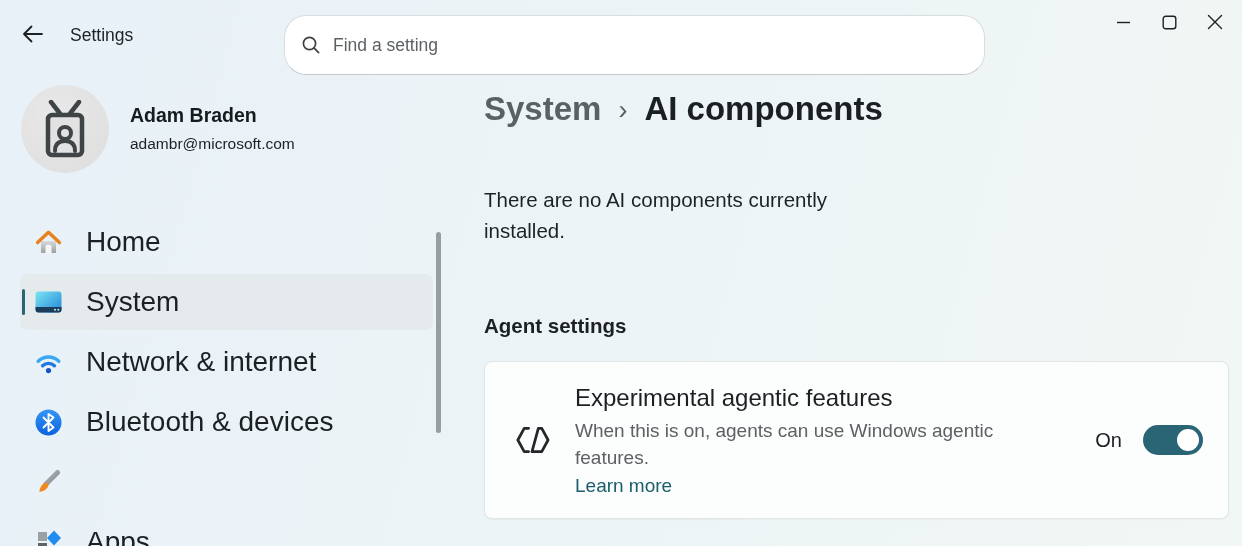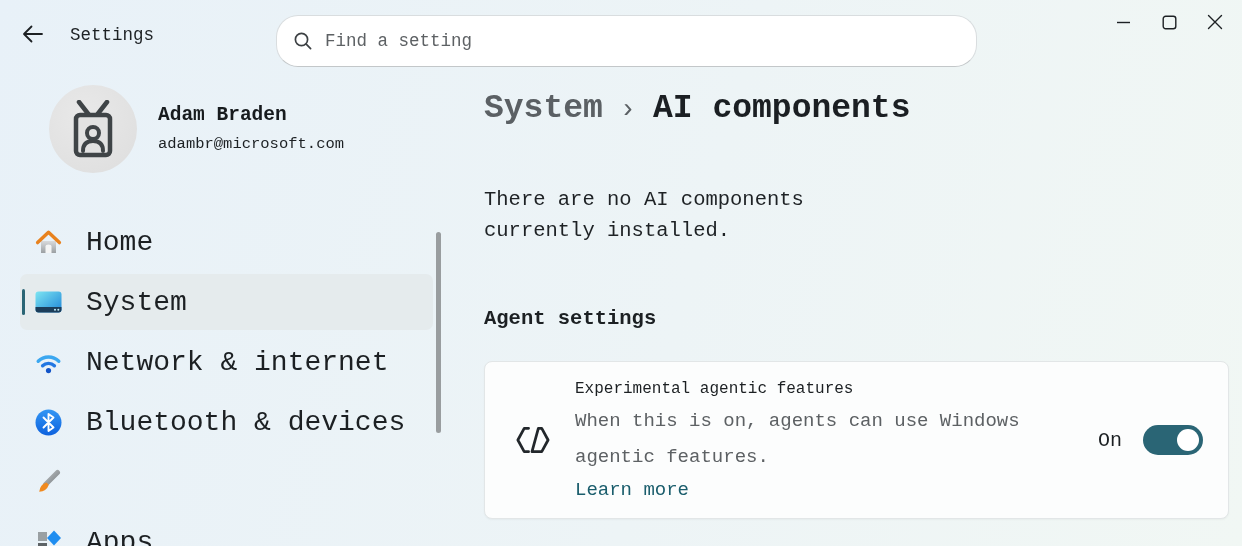--- a/index.html
+++ b/index.html
@@ -2,45 +2,44 @@
 <html><head>
 <meta charset="utf-8">
 <style>
   * { margin:0; padding:0; box-sizing:border-box; }
   html,body { width:1242px; height:546px; }
   body { font-family:"Liberation Sans","DejaVu Sans",sans-serif; overflow:hidden; }
   #app {
     position:relative; width:1242px; height:546px; overflow:hidden;
     background:linear-gradient(105deg,#e8f1f8 0%, #edf4f6 55%, #f1f7f4 100%);
     color:#1c2023;
-    font-family:Liberation Mono, monospace;
   }
 
   
   .back-btn {
     position:absolute; left:14px; top:18px; width:36px; height:32px;
     display:flex; align-items:center; justify-content:center; border-radius:5px; cursor:pointer;
   }
   .app-title { position:absolute; left:70px; top:25px; font-size:17.5px; color:#1d2124; }
   .search-box {
-    position:absolute; left:276px; top:15px; width:701px; height:52px;
+    position:absolute; left:284px; top:15px; width:701px; height:60px;
     background:#ffffff; border:1px solid #d9dddf; border-bottom:1px solid #c3c7c9;
     border-radius:22px; display:flex; align-items:center; padding-left:17px;
   }
   .search-box svg { flex:0 0 auto; margin-right:13px; }
   .search-box input {
     flex:1; border:none; outline:none; background:transparent;
     font-family:inherit; font-size:17.5px; color:#1d2124; padding-right:20px;
   }
   .search-box input::placeholder { color:#5d6164; opacity:1; }
   .win-controls { position:absolute; right:4px; top:0; height:44px; display:flex; }
   .win-btn { width:46px; height:44px; display:flex; align-items:center; justify-content:center; cursor:pointer; }
 
   
-  .profile { position:absolute; left:0; top:84px; width:448px; height:90px; cursor:pointer;margin-left:28px; }
+  .profile { position:absolute; left:0; top:84px; width:448px; height:90px; cursor:pointer; }
   .avatar {
     position:absolute; left:21px; top:1px; width:88px; height:88px; border-radius:50%;
     background:radial-gradient(circle at 40% 35%, #e9e9e9, #dddddd);
     display:flex; align-items:center; justify-content:center;
   }
   .profile-name { position:absolute; left:130px; top:20px; font-size:19.5px; font-weight:bold; color:#171b1e; }
   .profile-email { position:absolute; left:130px; top:51px; font-size:15.5px; color:#1d2124; }
 
   .nav { position:absolute; left:20px; top:214px; width:413px; }
   .nav-item {
@@ -61,32 +60,32 @@
     border-radius:3px; background:#999d9f; cursor:pointer;
   }
 
   
   .breadcrumb { position:absolute; left:484px; top:90px; display:flex; align-items:center; }
   .crumb-parent { font-size:33px; font-weight:600; color:#5b6064; cursor:pointer; }
   .crumb-sep { font-size:27px; color:#5b6064; margin:2px 17px 0 17px; }
   .crumb-current { font-size:33px; font-weight:600; color:#1b1f23; }
 
   .empty-message { position:absolute; left:484px; top:184px; width:395px; font-size:20.5px; line-height:31px; color:#1e2225; }
-  .section-title { position:absolute; left:484px; top:307px; font-size:20.5px; font-weight:bold; color:#1c2023; }
+  .section-title { position:absolute; left:484px; top:314px; font-size:20.5px; font-weight:bold; color:#1c2023; }
 
   .card {
     position:absolute; left:484px; top:361px; width:745px; height:158px;
     background:#fcfdfd; border:1px solid #e2e6e7; border-radius:8px;
     box-shadow:0 1px 2px rgba(0,0,0,0.04);
     display:flex; align-items:center;
   }
   .card-icon { margin-left:27px; width:40px; display:flex; align-items:center; justify-content:center; }
   .card-text { margin-left:23px; width:452px; }
-  .card-title { font-size:16px; color:#1c2023; margin-bottom:5px; }
-  .card-desc { font-size:19px; line-height:36px; color:#5d6164; }
+  .card-title { font-size:24px; color:#1c2023; margin-bottom:5px; }
+  .card-desc { font-size:19px; line-height:27px; color:#5d6164; }
   .card-link { display:inline-block; margin-top:4px; font-size:19px; color:#1a5d6c; cursor:pointer; }
   .card-controls { margin-left:auto; display:flex; align-items:center; padding-right:25px; }
   .toggle-label { font-size:20px; color:#1c2023; margin-right:21px; }
   .toggle {
     position:relative; width:60px; height:30px; border-radius:15px; cursor:pointer;
   }
   .toggle .knob {
     position:absolute; right:4px; top:4px; width:22px; height:22px; border-radius:50%; background:#ffffff;
   }
 </style>

